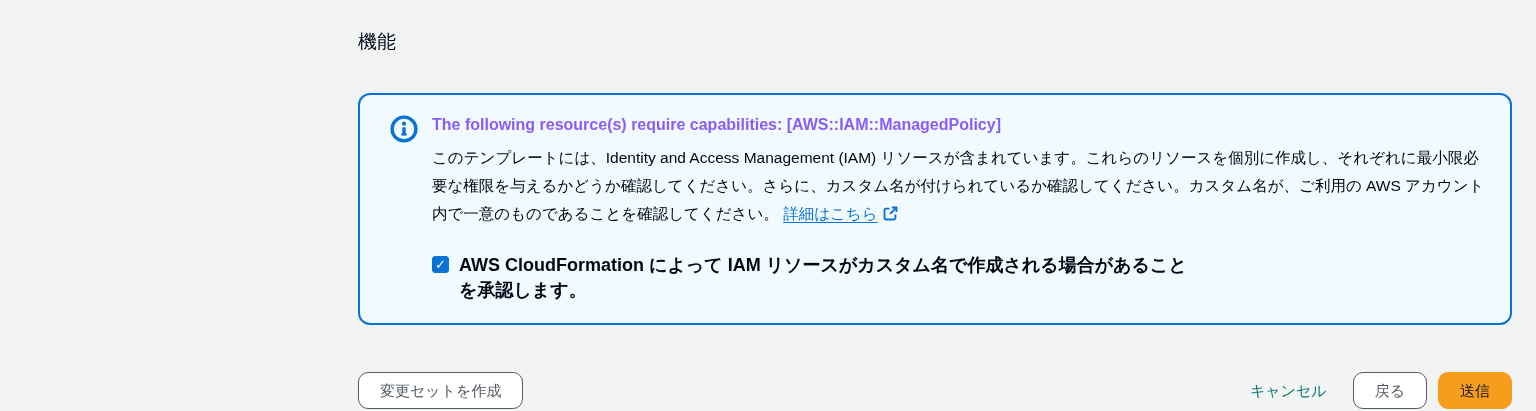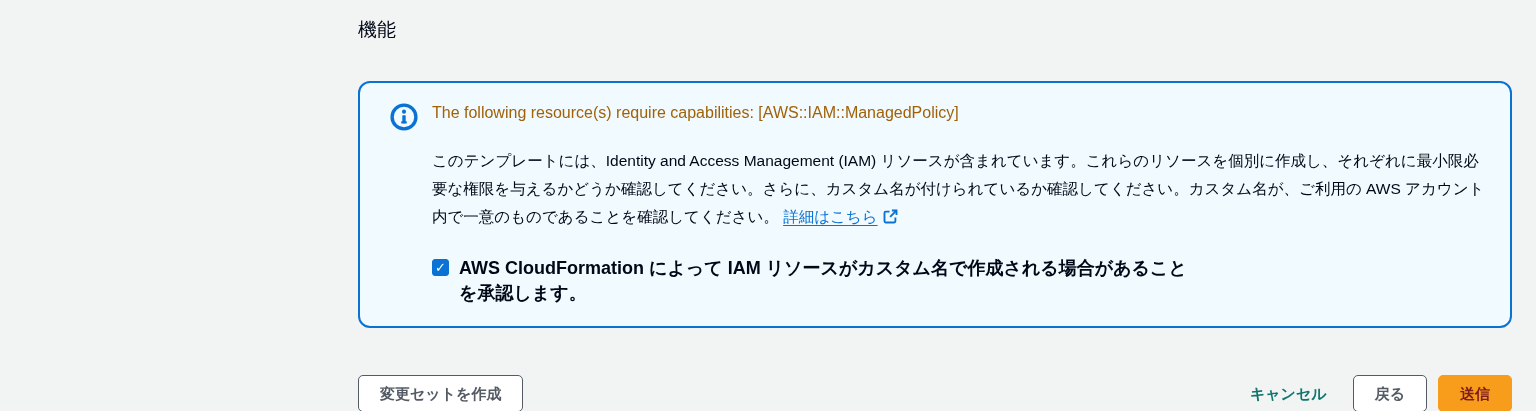--- a/index.html
+++ b/index.html
@@ -5,21 +5,21 @@
   * { margin: 0; padding: 0; box-sizing: border-box; }
   html, body {
     width: 1536px; height: 411px;
     background: #f2f3f3;
     font-family: "Liberation Sans", "DejaVu Sans", sans-serif;
     color: #000716;
     overflow: hidden;
   }
   .content-col {
     position: absolute;
-    left: 358px; top: 0;
+    left: 358px; top: 12px;
     width: 1154px;
   }
   .page-heading {
     margin-top: 17px;
     font-size: 19px;
     font-weight: 500;
     color: #000716;
     line-height: 25px;
   }
   
@@ -36,26 +36,26 @@
   }
   .alert-icon-wrap {
     flex: 0 0 auto;
     margin-top: 2px;
     margin-right: 14px;
     line-height: 0;
   }
   .alert-content { flex: 1 1 auto; }
   .alert-title {
     font-size: 16px;
-    font-weight: 400;
+    font-weight: 700;
     line-height: 24px;
-    color: #a16207;
+    color: #8b5cf6;
   }
   .alert-body {
-    margin-top: 22px;
+    margin-top: 7px;
     font-size: 15.5px;
     line-height: 28px;
     color: #000716;
     max-width: 1058px;
   }
   .alert-link {
     color: #0972d3;
     font-weight: 400;
     text-decoration: underline;
     text-underline-offset: 3px;
@@ -96,39 +96,39 @@
   .actions {
     margin-top: 47px;
     display: flex;
     align-items: center;
     width: 1154px;
   }
   .btn {
     display: inline-block;
     font-family: inherit;
     font-size: 15px;
-    font-weight: 700;
+    font-weight: 400;
     line-height: 21px;
     padding: 7px 21px;
-    border-radius: 5px;
+    border-radius: 10px;
     border: 1px solid #545b64;
     background: #ffffff;
     color: #545b64;
     cursor: pointer;
   }
   .btn-link {
     border: none;
     background: transparent;
     color: #0f766e;
     padding: 7px 4px;
   }
   .btn-primary {
     background: #f89c1c;
     border-color: #f89c1c;
-    color: #7f1d1d;
+    color: #0f172a;
   }
   .spacer { flex: 1 1 auto; }
   .gap-lg { margin-left: 22px; }
   .gap-sm { margin-left: 11px; }
 </style>
 </head>
 <body>
 
 <div class="content-col">
 

